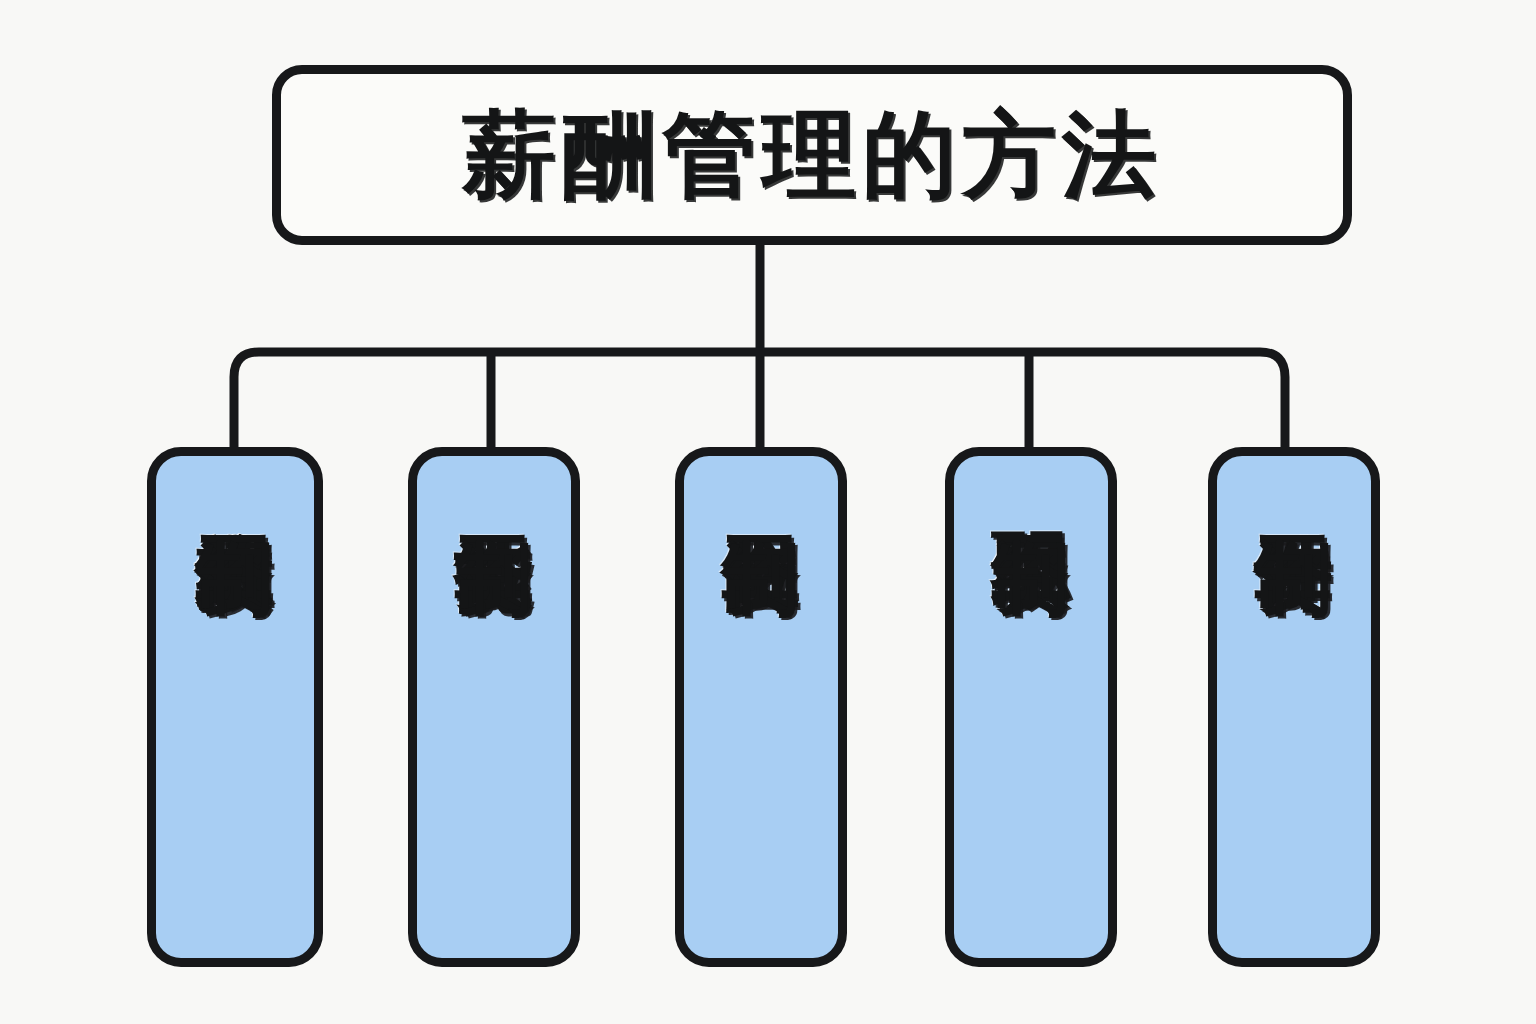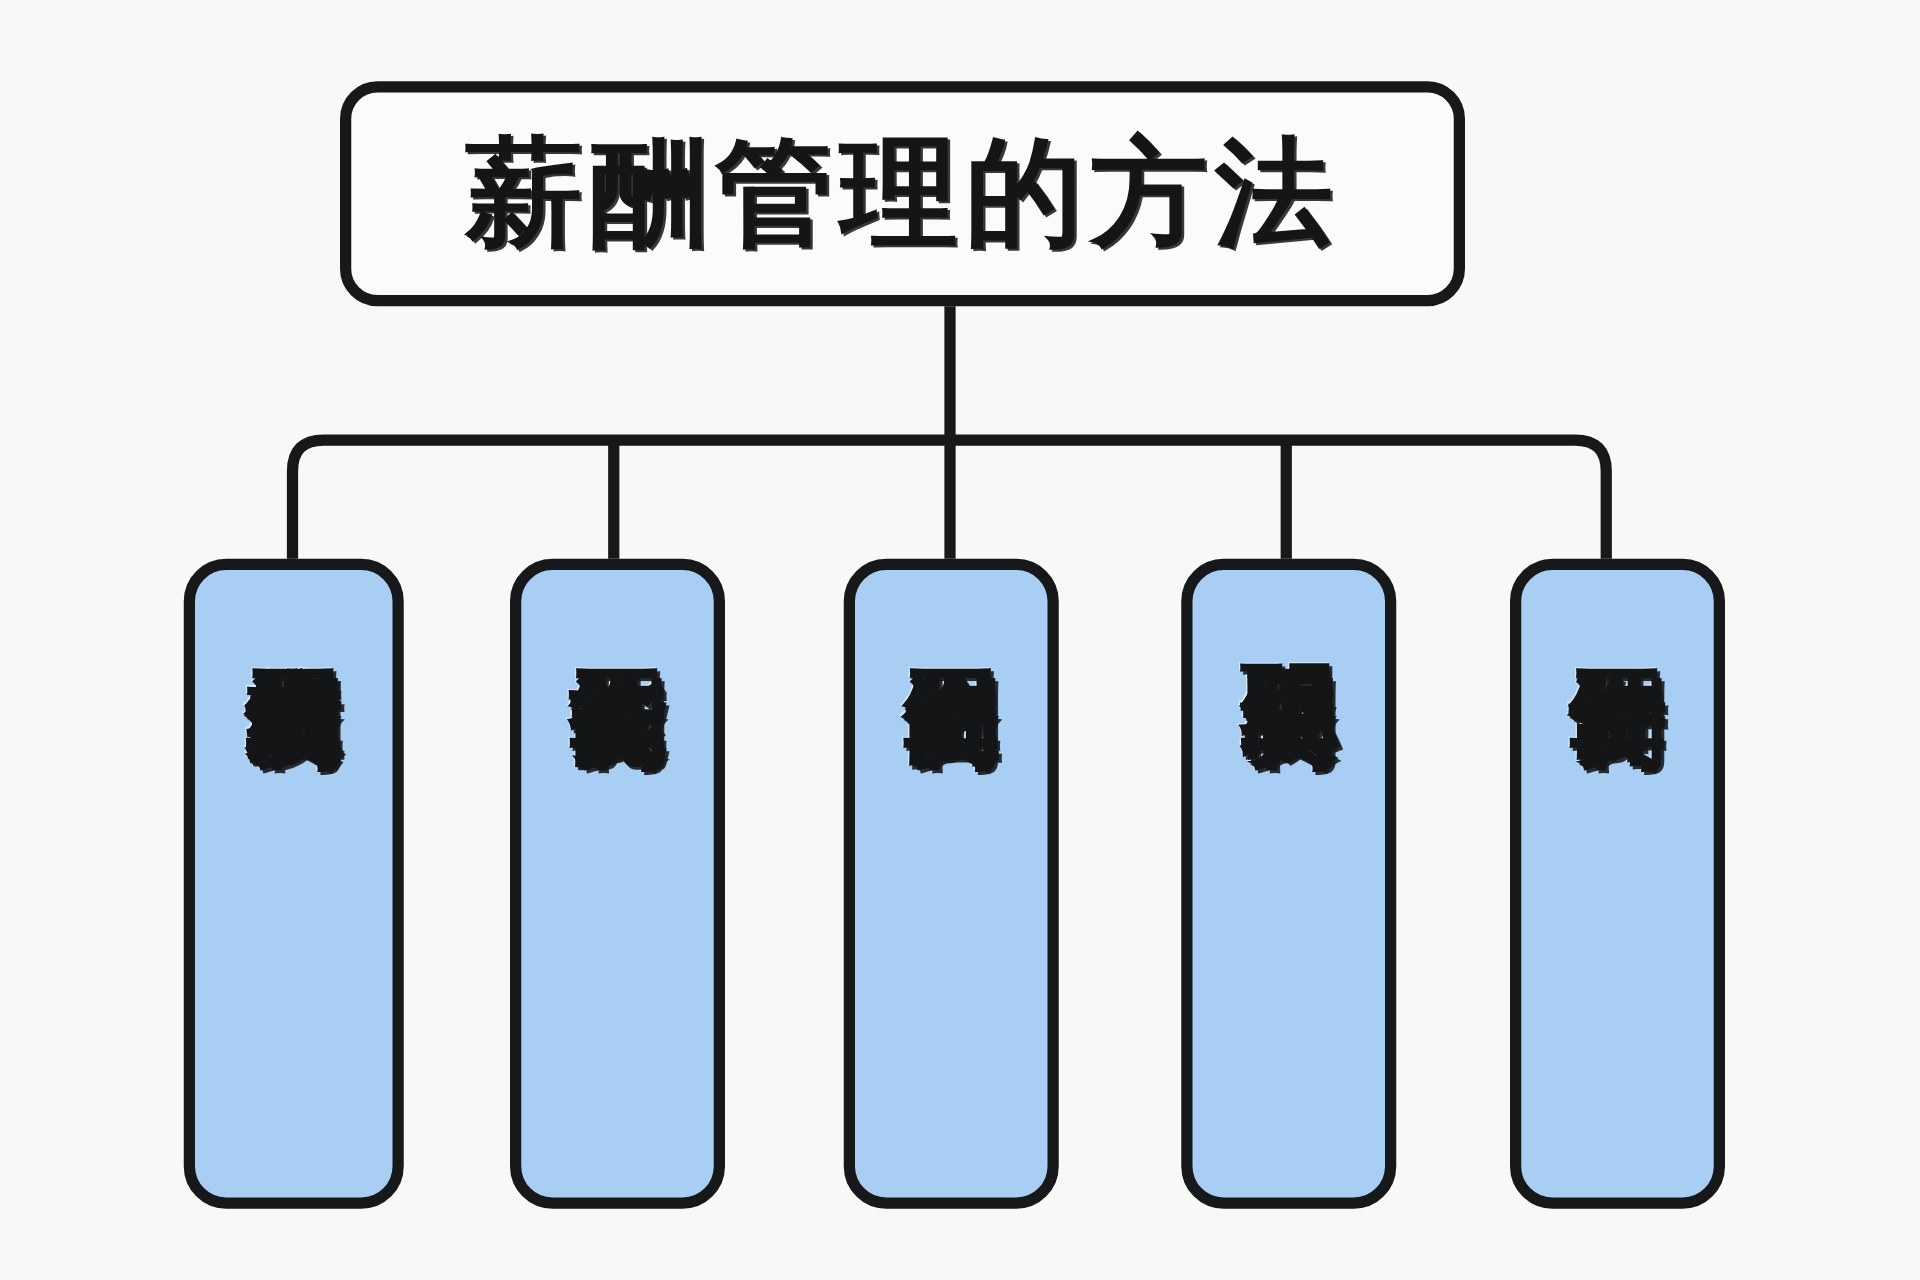--- a/index.html
+++ b/index.html
@@ -20,21 +20,21 @@
     width: 1536px;
     height: 1024px;
     background: #f8f8f6;
   }
 
   
   .title-box {
     position: absolute;
     left: 272px;
     top: 65px;
-    width: 900px;
+    width: 1080px;
     height: 180px;
     box-sizing: border-box;
     background: #fbfbf9;
     border: 9px solid #17181a;
     border-radius: 30px;
     display: flex;
     align-items: center;
     justify-content: center;
   }
   .title-text {

